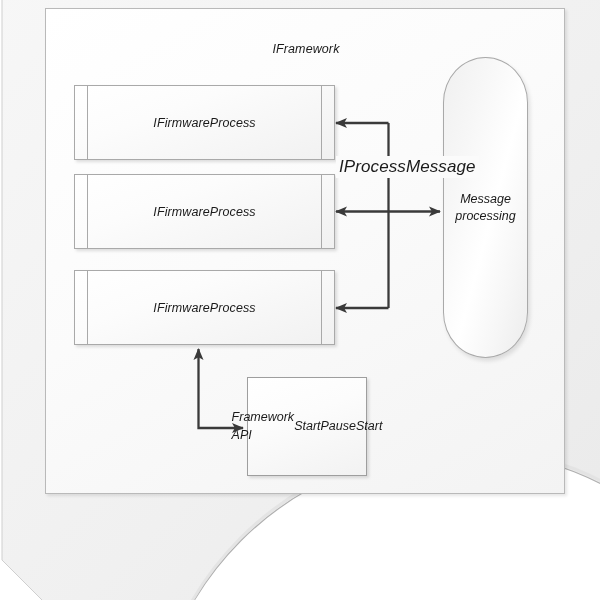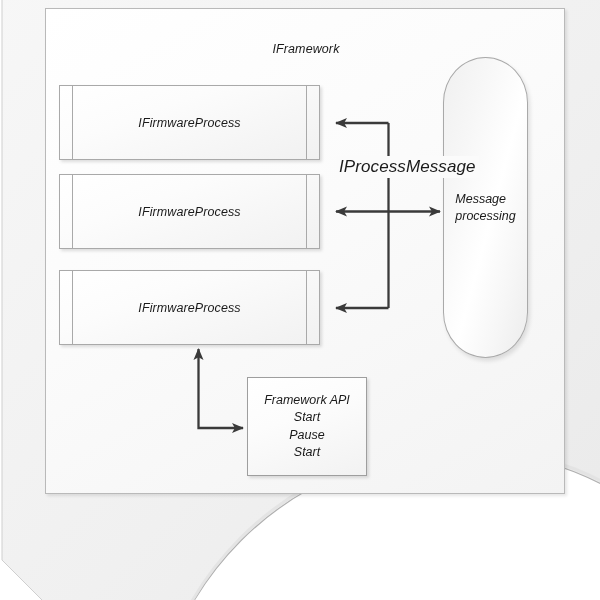--- a/index.html
+++ b/index.html
@@ -47,21 +47,21 @@
     width: 520px;
     text-align: center;
     font-size: 12.5px;
     color: #1a1a1a;
     letter-spacing: 0.1px;
   }
 
   
   .fw-process {
     position: absolute;
-    left: 59px;
+    left: 74px;
     width: 261px;
     height: 75px;
     background: linear-gradient(160deg, #ffffff 0%, #fcfcfc 35%, #f1f1f1 100%);
     border: 1px solid #a9a9a9;
     box-sizing: border-box;
     box-shadow: 2px 2px 3px rgba(0,0,0,0.13);
   }
   .fw-process .rail {
     position: absolute;
     top: 0;
@@ -101,35 +101,36 @@
     background: linear-gradient(105deg, #f0f0f0 0%, #f7f7f7 28%, #ffffff 55%, #f6f6f6 78%, #ececec 100%);
     box-shadow: 2px 3px 4px rgba(0,0,0,0.11);
     display: flex;
     align-items: center;
     justify-content: center;
   }
   .msg-pill .msg-label {
     font-size: 12.5px;
     color: #1a1a1a;
     line-height: 1.35;
+    text-align: center;
   }
 
   
   .api-box {
     position: absolute;
     left: 247px;
     top: 377px;
     width: 120px;
     height: 99px;
     background: linear-gradient(160deg, #ffffff 0%, #fcfcfc 40%, #f2f2f2 100%);
     border: 1px solid #9e9e9e;
     box-sizing: border-box;
     box-shadow: 2px 2px 3px rgba(0,0,0,0.13);
     display: flex;
-    flex-direction: column;
+    flex-direction: row;
     align-items: center;
     justify-content: center;
   }
   .api-box .api-line {
     font-size: 12.5px;
     color: #1a1a1a;
     line-height: 1.38;
   }
 
   

